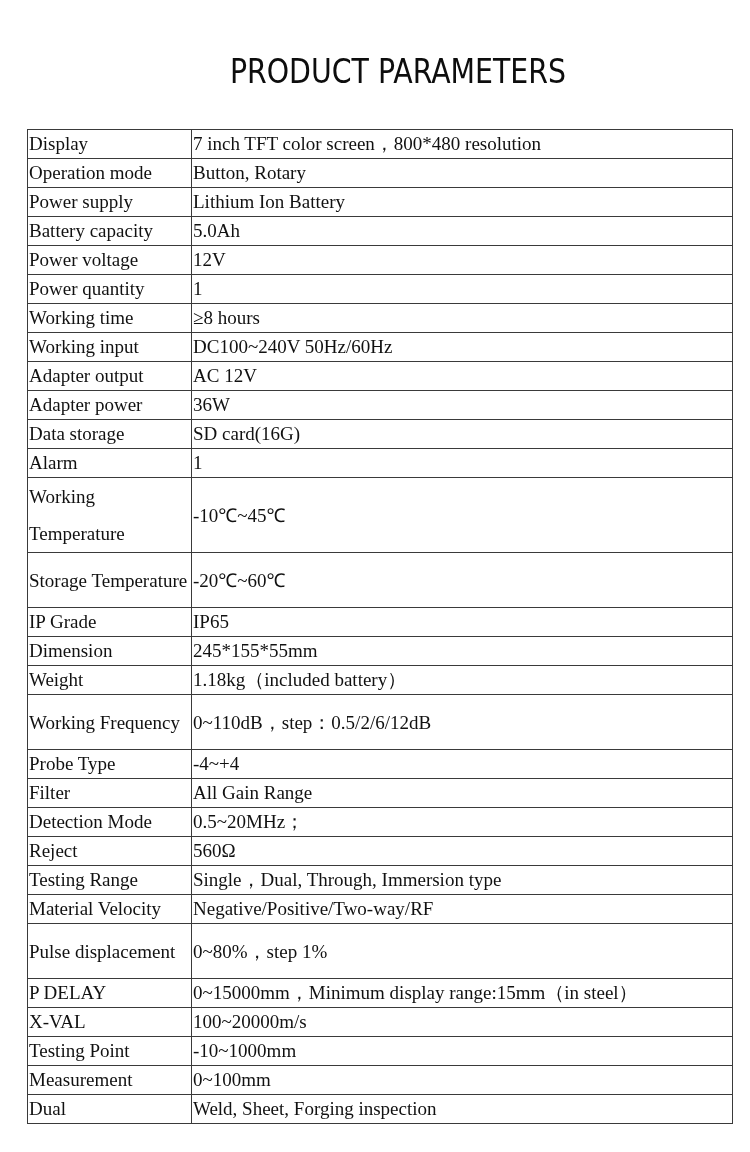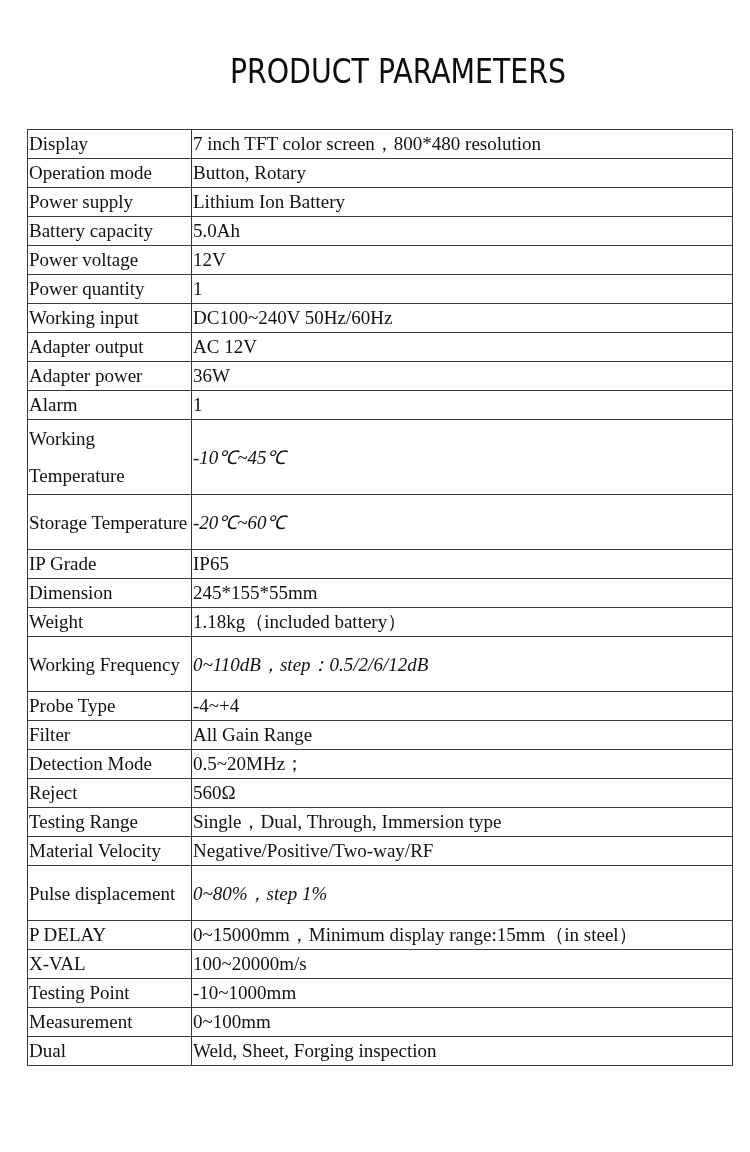--- a/index.html
+++ b/index.html
@@ -54,21 +54,20 @@
     }
     .spec-table tr.tall td {
       height: 54px;
     }
     .spec-table tr.tall td.label {
       white-space: normal;
       line-height: 37px;
     }
     .spec-table tr.tall td.value {
       line-height: 27px;
-      font-style: italic;
     }
   </style>
 </head>
 <body>
 
 <h1 class="page-title">PRODUCT PARAMETERS</h1>
 
 <table class="spec-table">
   <tbody>
     <tr>
@@ -89,30 +88,38 @@
       </tr>
     <tr>
         <td class="label">Power voltage</td>
         <td class="value">12V</td>
       </tr>
     <tr>
         <td class="label">Power quantity</td>
         <td class="value">1</td>
       </tr>
     <tr>
+        <td class="label">Working time</td>
+        <td class="value">≥8 hours</td>
+      </tr>
+    <tr>
         <td class="label">Working input</td>
         <td class="value">DC100~240V 50Hz/60Hz</td>
       </tr>
     <tr>
         <td class="label">Adapter output</td>
         <td class="value">AC 12V</td>
       </tr>
     <tr>
         <td class="label">Adapter power</td>
         <td class="value">36W</td>
+      </tr>
+    <tr>
+        <td class="label">Data storage</td>
+        <td class="value">SD card(16G)</td>
       </tr>
     <tr>
         <td class="label">Alarm</td>
         <td class="value">1</td>
       </tr>
     <tr class="tall">
         <td class="label">Working Temperature</td>
         <td class="value">-10℃~45℃</td>
       </tr>
     <tr class="tall">

